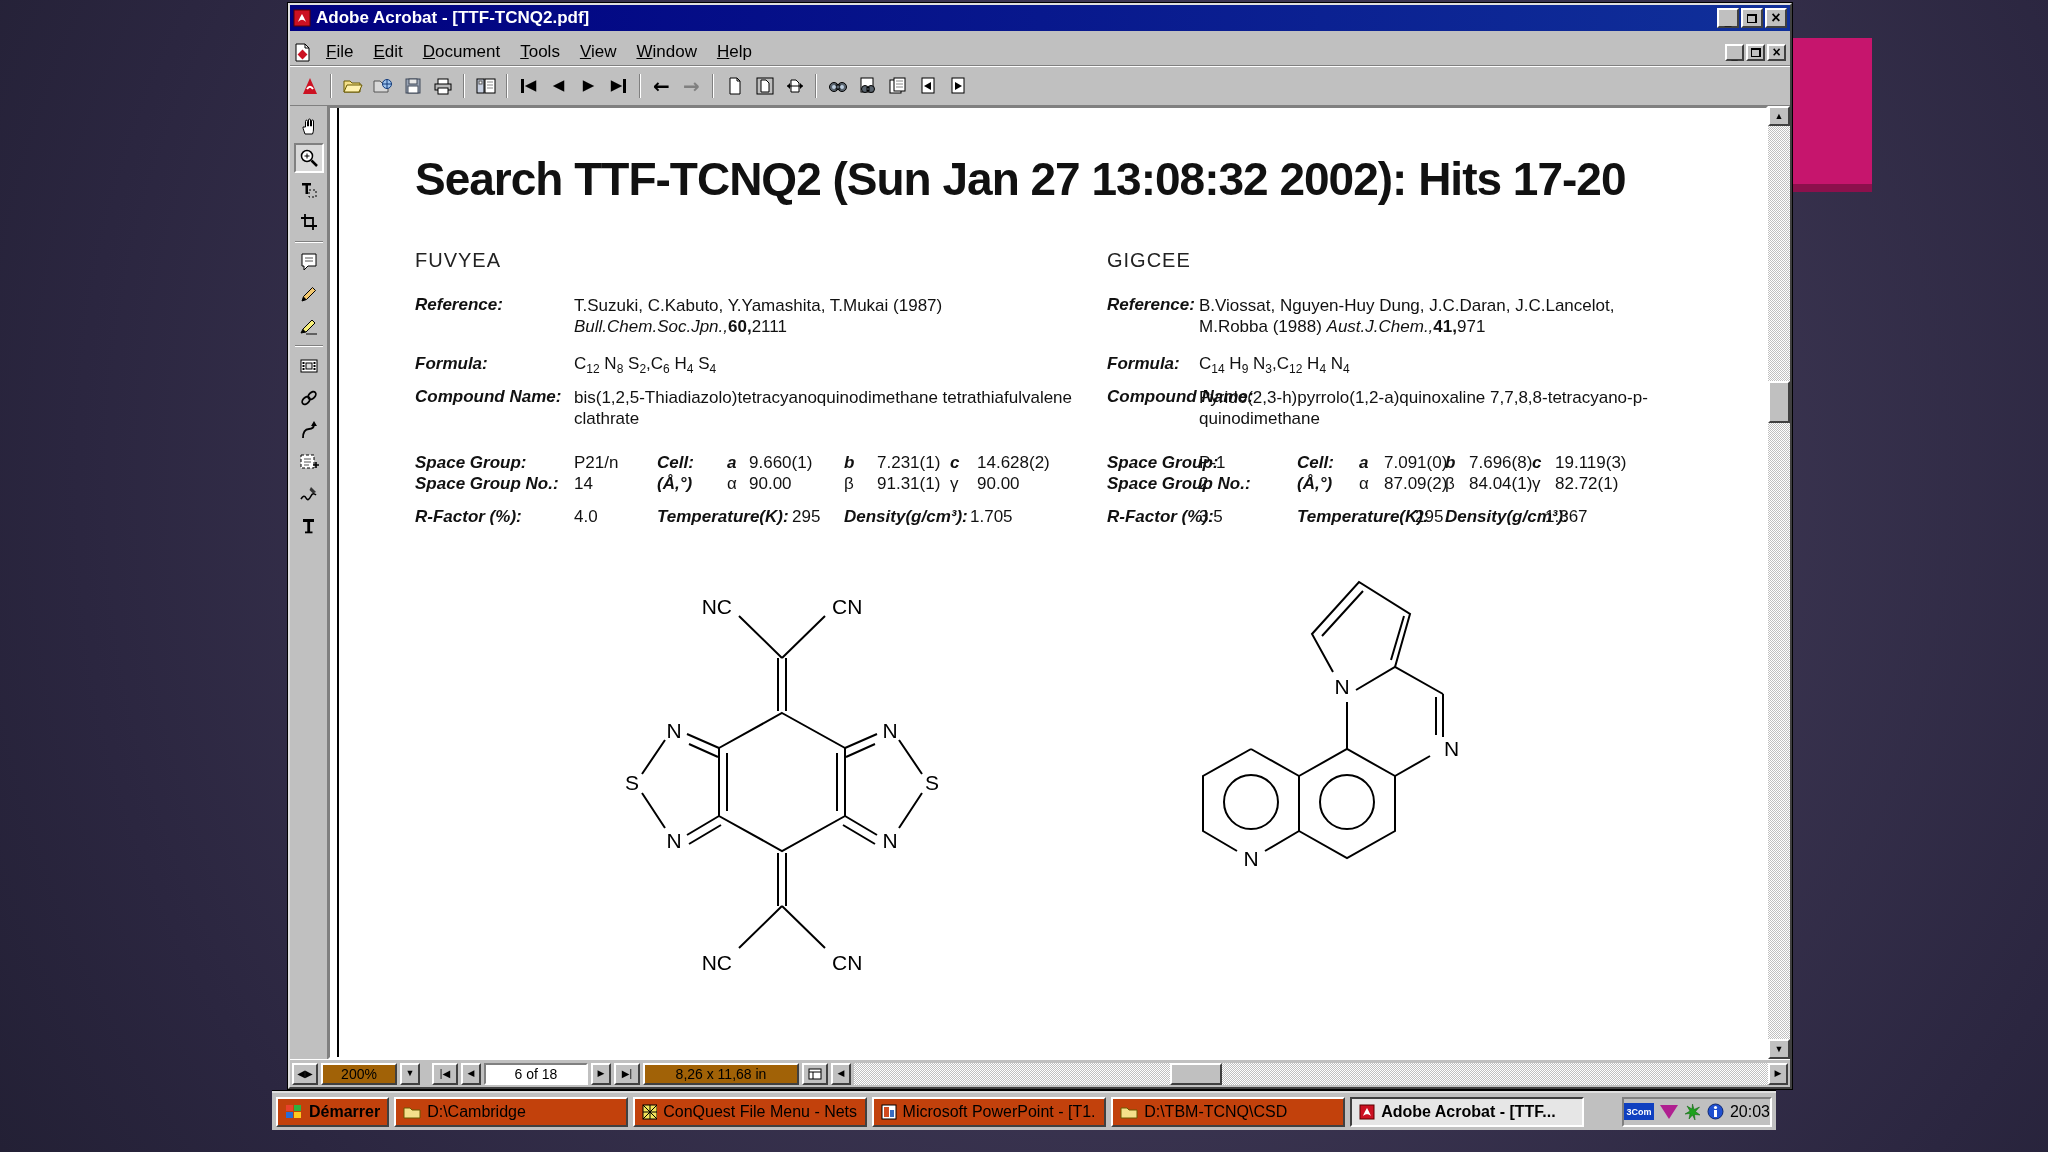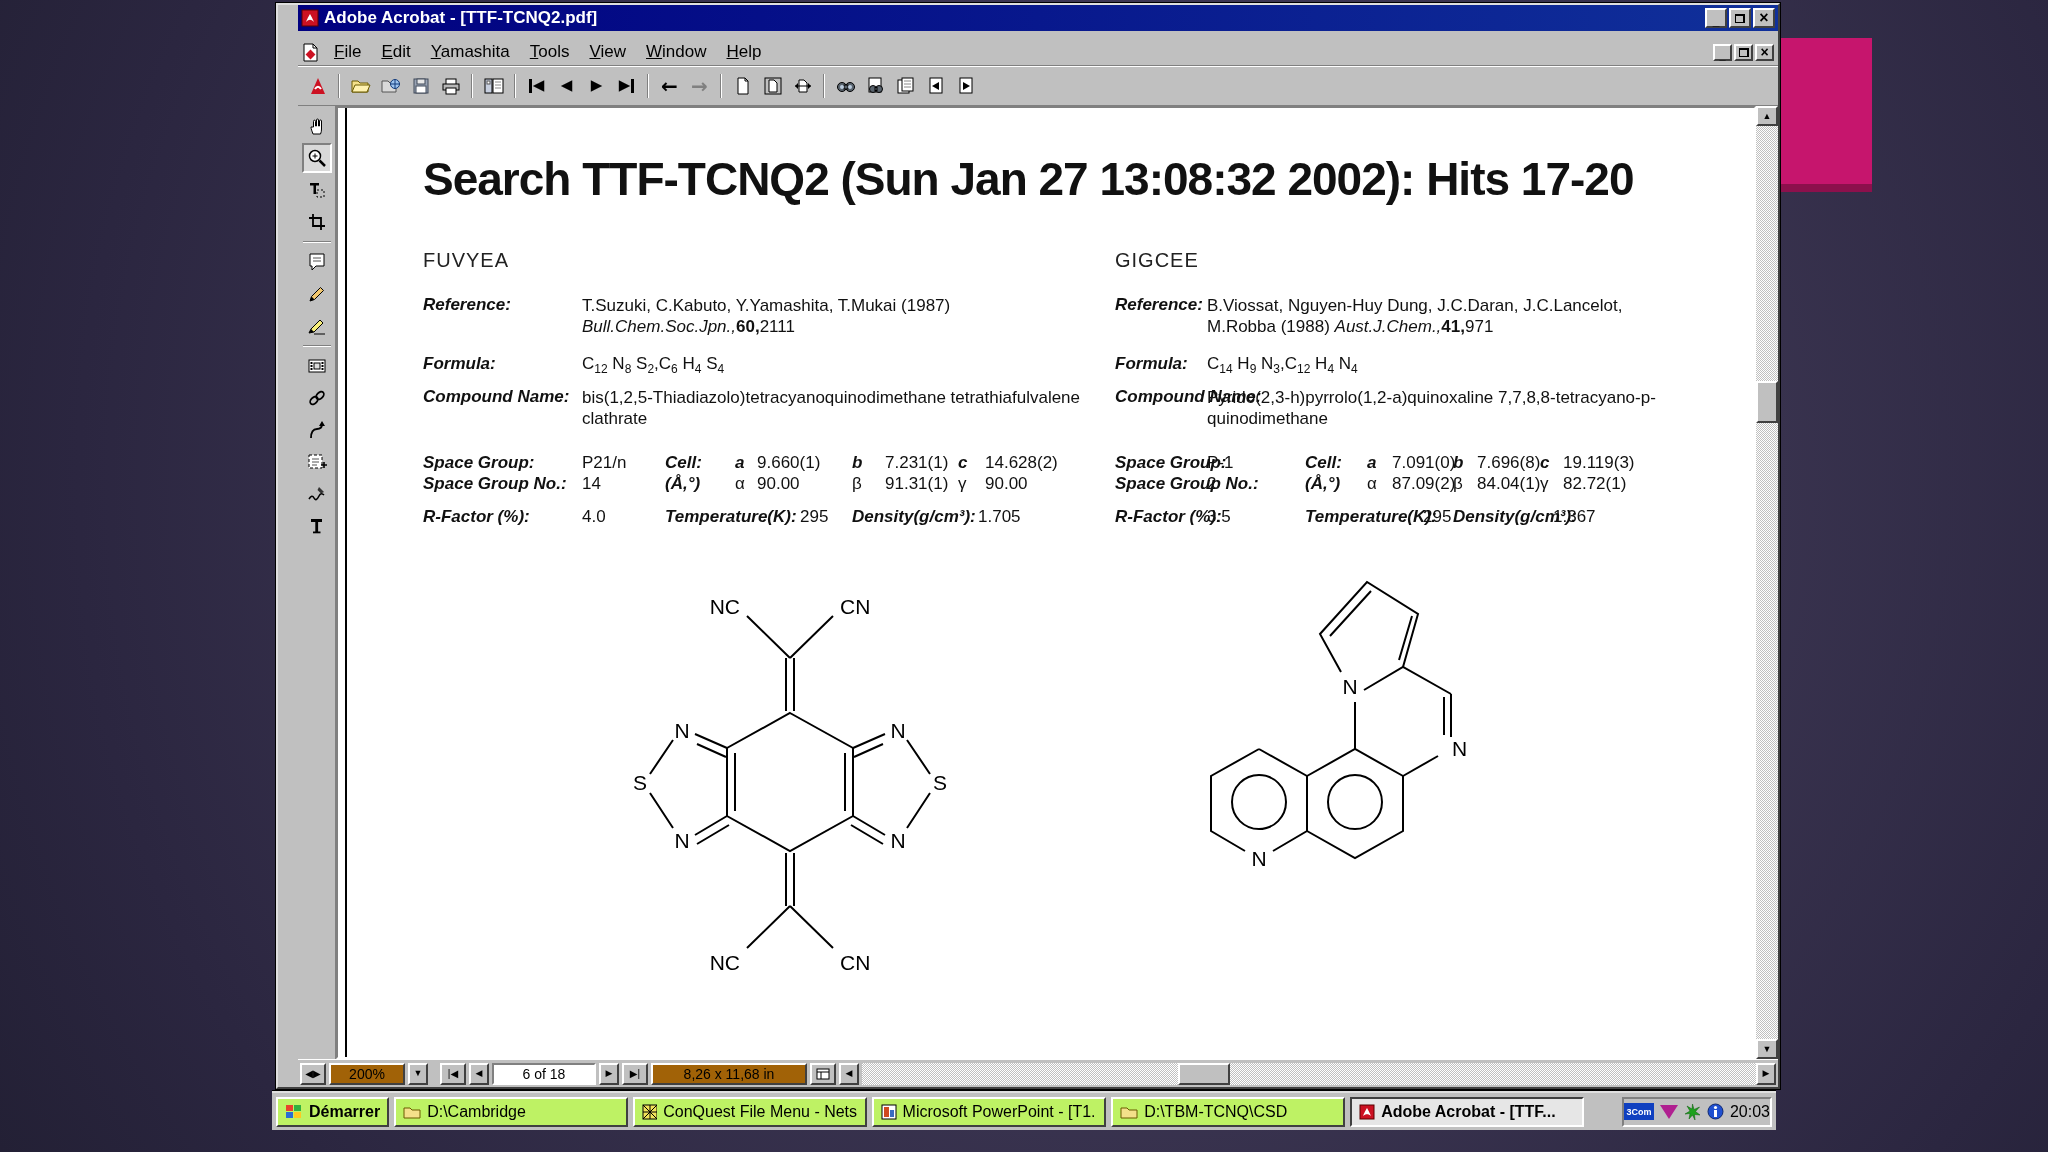--- a/index.html
+++ b/index.html
@@ -2,23 +2,23 @@
 <html><head>
 <meta charset="utf-8">
 <style>
   html,body{margin:0;padding:0;background:#201c2e;}
   *{box-sizing:border-box;font-family:"Liberation Sans","DejaVu Sans",sans-serif;}
   .screen{position:relative;width:2048px;height:1152px;overflow:hidden;
     background:radial-gradient(circle at 55% 42%,#4a4161 0%,#3a3450 45%,#2b2640 80%,#232035 100%);}
   
   .magenta-block{position:absolute;left:1766px;top:38px;width:106px;height:154px;background:#c6156d;border-bottom:8px solid #8c104c;}
   
-  .window{position:absolute;left:276px;top:3px;width:1504px;height:1086px;background:#c0c0c0;
+  .window{position:absolute;left:288px;top:3px;width:1504px;height:1086px;background:#c0c0c0;
     border:2px solid;border-color:#dfdfdf #404040 #404040 #dfdfdf;box-shadow:0 0 0 1px #000;
-    display:flex;flex-direction:column;padding-left:20px;}
+    display:flex;flex-direction:column;}
   .titlebar{height:26px;background:linear-gradient(90deg,#000080,#10309a);display:flex;align-items:center;padding:0 3px;gap:5px;flex:0 0 auto;}
   .title-text{color:#fff;font-weight:bold;font-size:17px;flex:1;white-space:nowrap;overflow:hidden;}
   .win-btn{width:22px;height:20px;background:#c0c0c0;border:2px solid;border-color:#fff #404040 #404040 #fff;
     display:flex;align-items:center;justify-content:center;font-size:12px;font-weight:bold;color:#000;line-height:1;}
   .win-btn.small{width:19px;height:17px;font-size:11px;}
   .btn-row{display:flex;gap:2px;}
   .glyph-underscore{transform:translateY(3px);}
   .restore-glyph{position:relative;width:10px;height:9px;}
   .restore-glyph::before{content:"";position:absolute;right:0;top:0;width:7px;height:6px;border:1px solid #000;border-top-width:2px;}
   .restore-glyph::after{content:"";position:absolute;left:0;bottom:0;width:7px;height:6px;border:1px solid #000;border-top-width:2px;background:#c0c0c0;}
@@ -54,21 +54,21 @@
   .sb-box{height:22px;background:#a16207;border:2px solid;border-color:#fff #404040 #404040 #fff;display:flex;align-items:center;justify-content:center;font-size:14px;padding:0 8px;white-space:nowrap;}
   .sb-box.sunken{background:#fff;border-color:#808080 #fff #fff #808080;}
   .sb-btn{width:20px;height:22px;background:#c0c0c0;border:2px solid;border-color:#fff #404040 #404040 #fff;display:flex;align-items:center;justify-content:center;font-size:9px;line-height:1;padding:0;font-family:"DejaVu Sans",sans-serif;}
   .sb-btn.wide{width:26px;font-size:10px;}
   .htrack{flex:1;height:22px;position:relative;align-self:center;display:flex;align-items:center;}
   .hthumb{position:absolute;left:316px;top:0;width:52px;height:22px;background:#c0c0c0;border:2px solid;border-color:#fff #404040 #404040 #fff;}
   .harrow-right{position:absolute;right:0;top:0;}
   
   .taskbar{position:absolute;left:272px;top:1091px;width:1504px;height:39px;background:#c0c0c0;border-top:2px solid;border-color:#dfdfdf;box-shadow:0 -1px 0 #000;
     display:flex;align-items:center;padding:3px 4px;gap:5px;}
-  .task-btn{height:30px;background:#bef264;border:2px solid;border-color:#fff #404040 #404040 #fff;display:flex;align-items:center;gap:6px;padding:0 7px;font-size:16px;white-space:nowrap;overflow:hidden;}
+  .task-btn{height:30px;background:#c2410c;border:2px solid;border-color:#fff #404040 #404040 #fff;display:flex;align-items:center;gap:6px;padding:0 7px;font-size:16px;white-space:nowrap;overflow:hidden;}
   .task-btn.start{font-weight:bold;flex:0 0 auto;}
   .task-btn.task{width:234px;flex:0 0 auto;}
   .task-btn.active{border-color:#404040 #fff #fff #404040;background:#e6e6e6;font-weight:bold;}
   .task-label{overflow:hidden;text-overflow:clip;white-space:nowrap;}
   .tray{margin-left:auto;height:30px;border:2px solid;border-color:#808080 #fff #fff #808080;display:flex;align-items:center;gap:6px;padding:0 0;flex:0 0 auto;}
   .tray-3com{width:30px;height:17px;background:#1040c0;color:#fff;font-size:9px;font-weight:bold;display:flex;align-items:center;justify-content:center;}
   .tray-tri{width:0;height:0;border-left:9px solid transparent;border-right:9px solid transparent;border-top:14px solid #b02090;}
   .tray-clock{font-size:16px;color:#000;}
   
   .doc-heading{position:absolute;left:85px;top:44px;font-size:46px;font-weight:bold;color:#111;white-space:nowrap;letter-spacing:-1px;}
@@ -123,21 +123,21 @@
     <div class="menubar">
       <span style="display:flex;margin-right:4px">
         <svg width="17" height="19">
             <path d="M2 1 H11 L15 5 V18 H2 Z" fill="#fff" stroke="#000"></path>
             <path d="M11 1 L11 5 H15" fill="none" stroke="#000"></path>
             <rect x="5" y="8" width="7" height="7" fill="#cc1122" transform="rotate(45 8.5 11.5)"></rect>
           </svg>
       </span>
       <span class="menu-item">File</span>
       <span class="menu-item">Edit</span>
-      <span class="menu-item">Yamashita</span>
+      <span class="menu-item">Document</span>
       <span class="menu-item">Tools</span>
       <span class="menu-item">View</span>
       <span class="menu-item">Window</span>
       <span class="menu-item">Help</span>
       <span class="spacer"></span>
       <span class="btn-row">
         <span class="win-btn small">
             <span class="glyph-underscore">_</span>
           </span>
         <span class="win-btn small">

